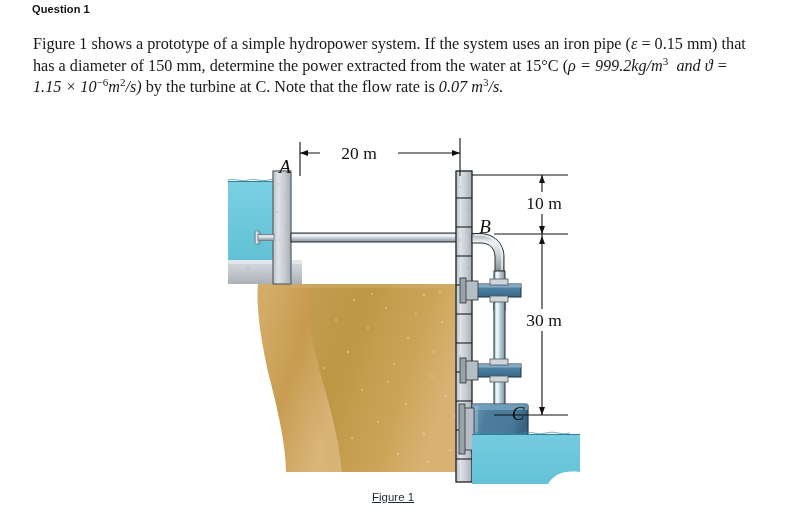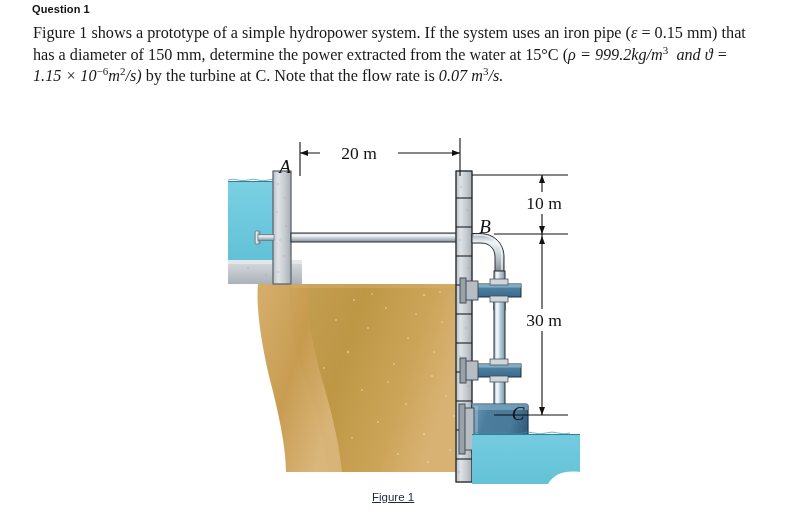--- a/index.html
+++ b/index.html
@@ -27,21 +27,21 @@
     top: 3px;
     font-family: "Liberation Sans", sans-serif;
     font-weight: bold;
     font-size: 11px;
     letter-spacing: 0.1px;
     color: #111;
   }
   .q-body {
     position: absolute;
     left: 33px;
-    top: 23px;
+    top: 34px;
     width: 722px;
     font-family: "Liberation Serif", serif;
     font-size: 16.2px;
     line-height: 21.5px;
     color: #17181a;
     text-align: left;
   }
   .q-body .ital { font-style: italic; }
   .q-body sup { font-size: 0.68em; vertical-align: super; line-height: 0; }
   .fig-caption {

